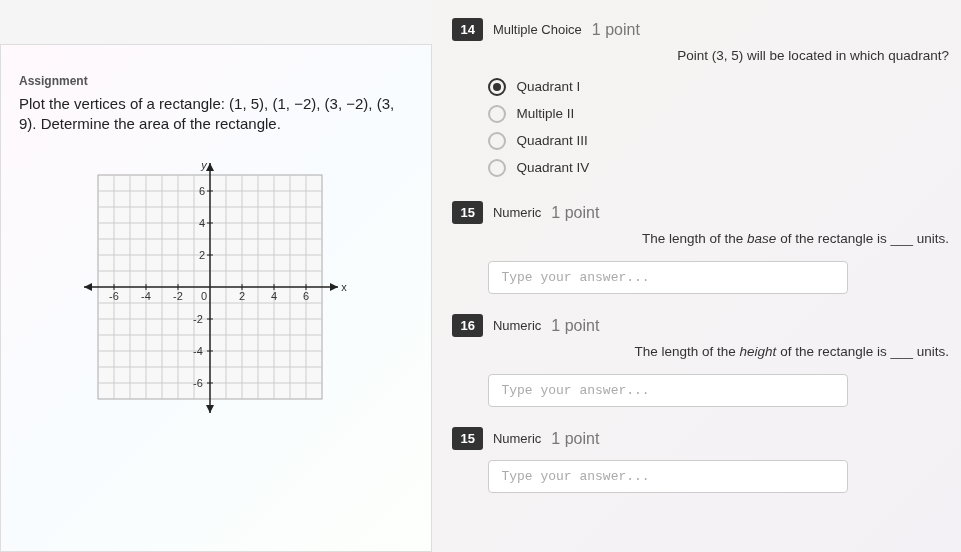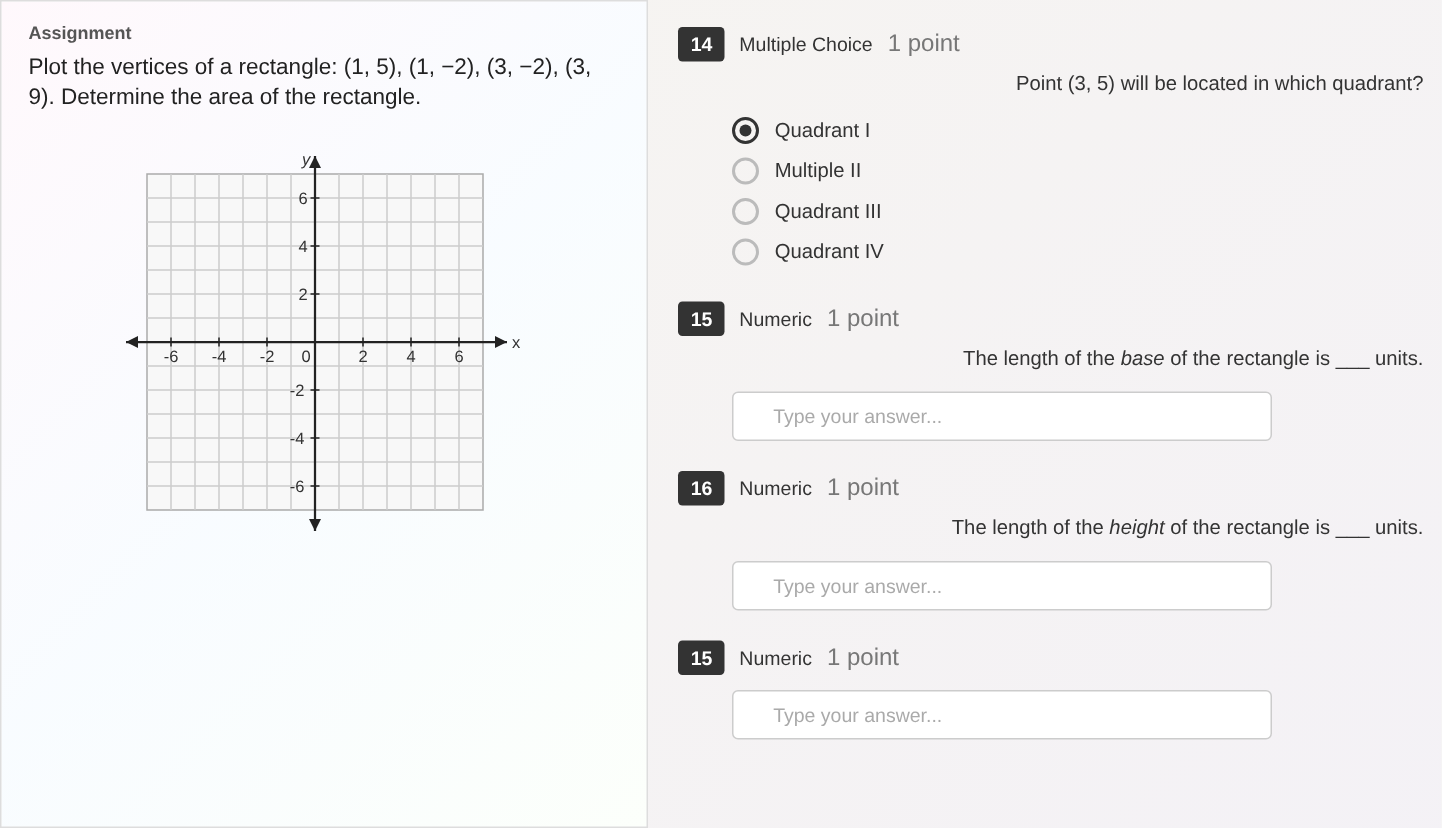--- a/index.html
+++ b/index.html
@@ -10,22 +10,23 @@
       height: 552px;
       overflow: hidden;
       font-size: 14px;
       color: #333;
     }
     .container { display: flex; height: 100%; }
     .left-panel {
       width: 45%;
       background: #fff;
       border: 1px solid #ddd;
-      padding: 14px 18px;
+      padding: 29px 18px;
       background-image: linear-gradient(135deg, rgba(255,200,230,0.12), rgba(200,230,255,0.12), rgba(230,255,220,0.12));
+      margin-top: 44px;
     }
     .right-panel {
       width: 55%;
       padding: 10px 12px 10px 20px;
       background-image: linear-gradient(135deg, rgba(255,230,200,0.08), rgba(230,200,255,0.08));
     }
     .assignment-label {
       font-size: 12px;
       font-weight: 600;
       color: #555;
@@ -59,26 +60,27 @@
     .radio {
       width: 18px; height: 18px; border: 2px solid #bbb; border-radius: 50%;
       display: inline-flex; align-items: center; justify-content: center; flex-shrink: 0;
     }
     .radio.selected { border-color: #333; }
     .radio.selected::after {
       content: ""; width: 8px; height: 8px; background: #333; border-radius: 50%;
     }
     .answer-input {
       width: 100%; max-width: 360px;
-      padding: 8px 26px;
+      padding: 8px 12px;
       border: 1px solid #ccc;
       border-radius: 4px;
       font-size: 13px;
       color: #c2410c;
       margin-top: 4px;
+      font-family: Liberation Mono, monospace;
     }
     .answer-input::placeholder { color: #aaa; }
   </style>
 </head>
 <body>
 
 <div class="container">
 
   <div class="left-panel">
     <div class="assignment-label">Assignment</div>

